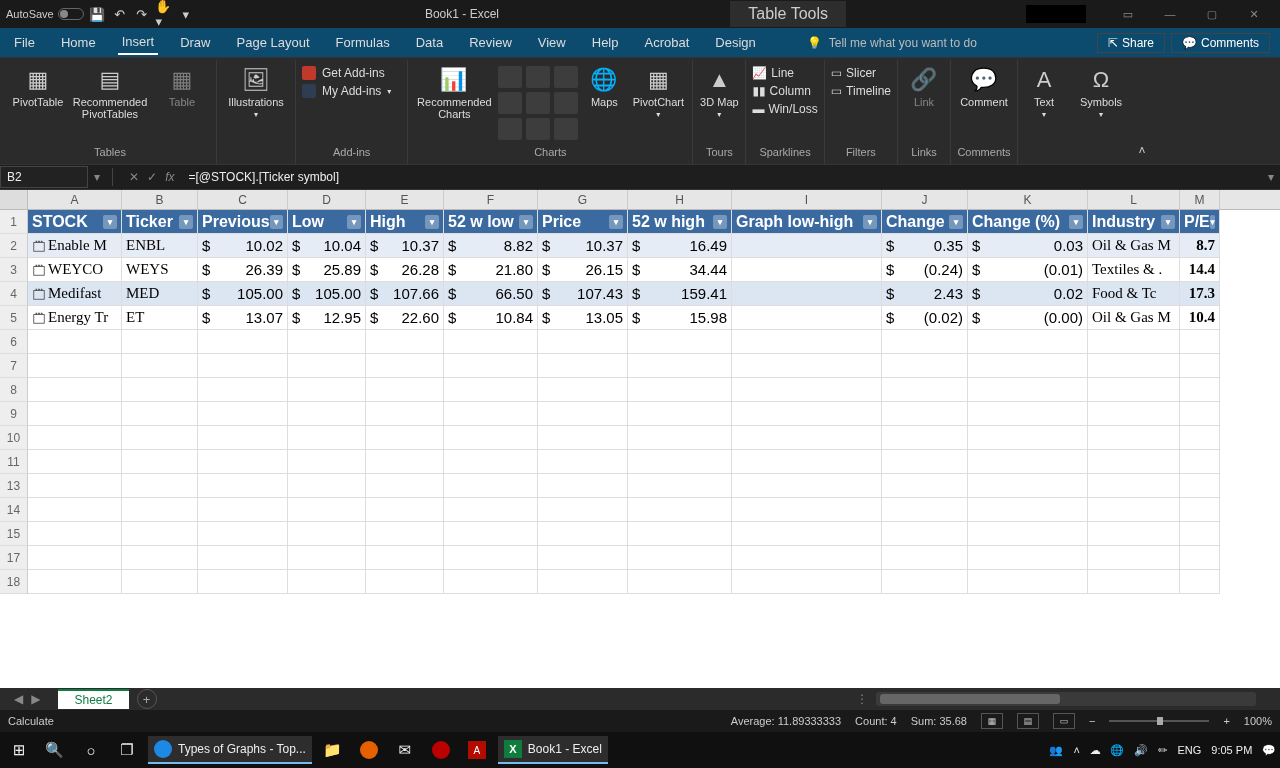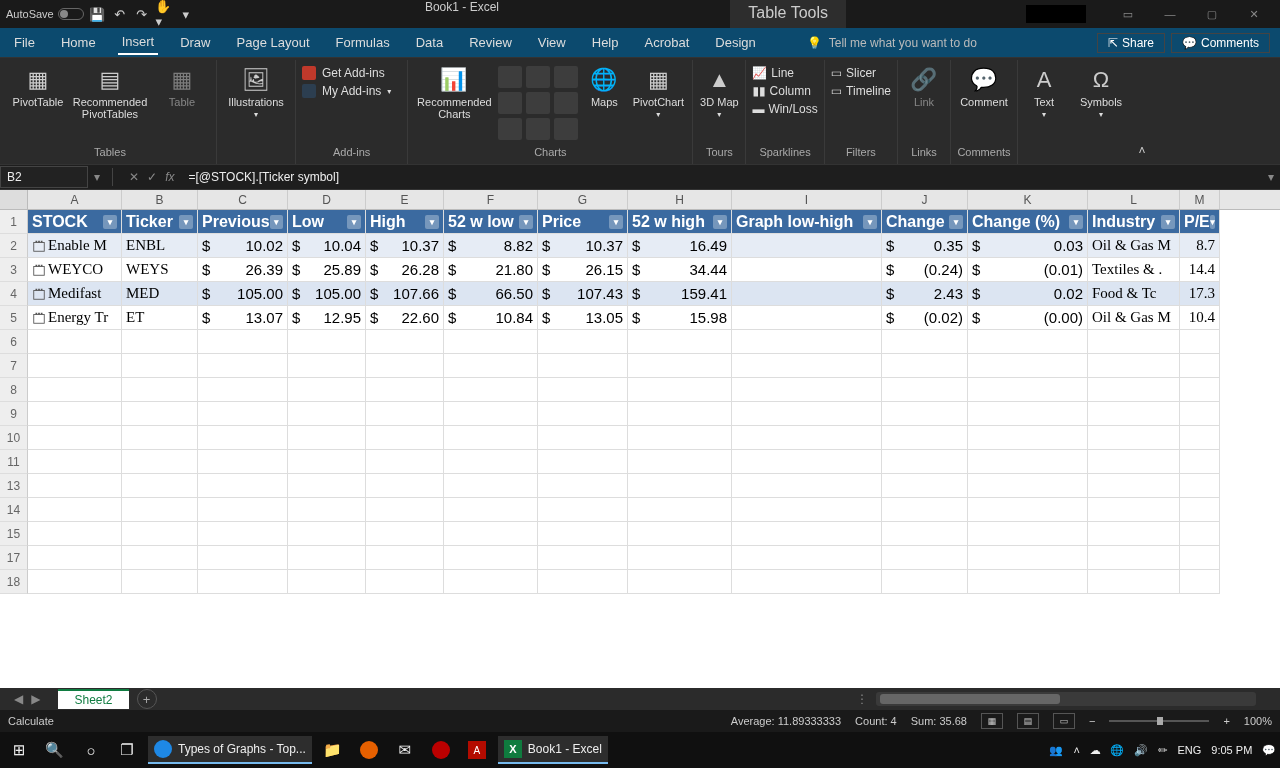--- a/index.html
+++ b/index.html
@@ -1,19 +1,19 @@
 <!DOCTYPE html>
 <html><head>
 <meta charset="utf-8">
 <style>
 * { box-sizing: border-box; margin: 0; padding: 0; font-family: "Segoe UI", Arial, sans-serif; }
 body { background: #1e1e1e; color: #fff; width: 1280px; height: 768px; overflow: hidden; font-size: 12px; }
 
 
-.titlebar { height: 28px; background: #1a1a1a; display: flex; padding: 0 6px; }
+.titlebar { height: 28px; background: #1a1a1a; display: flex; align-items: center; padding: 0 6px; }
 .titlebar .left { display: flex; align-items: center; gap: 6px; }
 .autosave-pill { display: flex; align-items: center; gap: 4px; font-size: 11px; color: #ccc; }
 .toggle-off { width: 26px; height: 12px; border: 1px solid #666; border-radius: 7px; display: inline-flex; align-items: center; }
 .toggle-off::before { content: ""; width: 8px; height: 8px; background: #888; border-radius: 50%; margin-left: 1px; }
 .qat-icon { width: 16px; height: 16px; display: flex; align-items: center; justify-content: center; color: #ccc; font-size: 13px; }
 .titlebar .center { flex: 1; text-align: center; color: #ccc; font-size: 12px; }
 .titlebar .tabletools { background: #2d2d2d; padding: 4px 18px; color: #ccc; font-size: 16px; }
 .titlebar .right { display: flex; align-items: center; gap: 2px; }
 .user-box { width: 60px; height: 18px; background: #000; margin-right: 20px; }
 .win-btn { width: 40px; height: 26px; display: flex; align-items: center; justify-content: center; color: #888; font-size: 11px; }
@@ -54,21 +54,21 @@
 .col-headers { display: flex; height: 20px; background: #e6e6e6; border-bottom: 1px solid #bbb; }
 .corner { width: 28px; background: #ddd; border-right: 1px solid #bbb; }
 .ch { text-align: center; border-right: 1px solid #ccc; color: #555; font-size: 12px; line-height: 20px; }
 .row { display: flex; height: 24px; }
 .rh { width: 28px; background: #eee; border-right: 1px solid #ccc; border-bottom: 1px solid #ddd; text-align: center; color: #666; font-size: 12px; line-height: 24px; }
 .cell { border-right: 1px solid #ddd; border-bottom: 1px solid #ddd; font-size: 15px; font-family: "Times New Roman", serif; color: #000; padding: 1px 4px; white-space: nowrap; overflow: hidden; display: flex; align-items: center; }
 .cell.header-cell { background: #3b6aa0; color: #fff; font-weight: bold; font-size: 16px; justify-content: space-between; }
 .cell.header-cell .dd { width: 14px; height: 14px; background: rgba(255,255,255,0.3); display: flex; align-items: center; justify-content: center; font-size: 9px; border-radius: 2px; }
 .cell .dollar { width: 12px; }
 .cell.money { justify-content: space-between; }
-.cell.right { justify-content: flex-end; }
+.cell.right { justify-content: flex-end; font-weight: bold; }
 .stock-ico { width: 14px; height: 14px; display: inline-block; margin-right: 2px; }
 .stock-ico svg { width: 14px; height: 14px; }
 .row.stripeA .cell { background: #e6ecf5; }
 .row.stripeB .cell { background: #fff; }
 .row.sel .cell { background: #dce5f2; }
 
 
 .cA { width: 94px; } .cB { width: 76px; } .cC { width: 90px; } .cD { width: 78px; }
 .cE { width: 78px; } .cF { width: 94px; } .cG { width: 90px; } .cH { width: 104px; }
 .cI { width: 150px; } .cJ { width: 86px; } .cK { width: 120px; } .cL { width: 92px; } .cM { width: 40px; }

